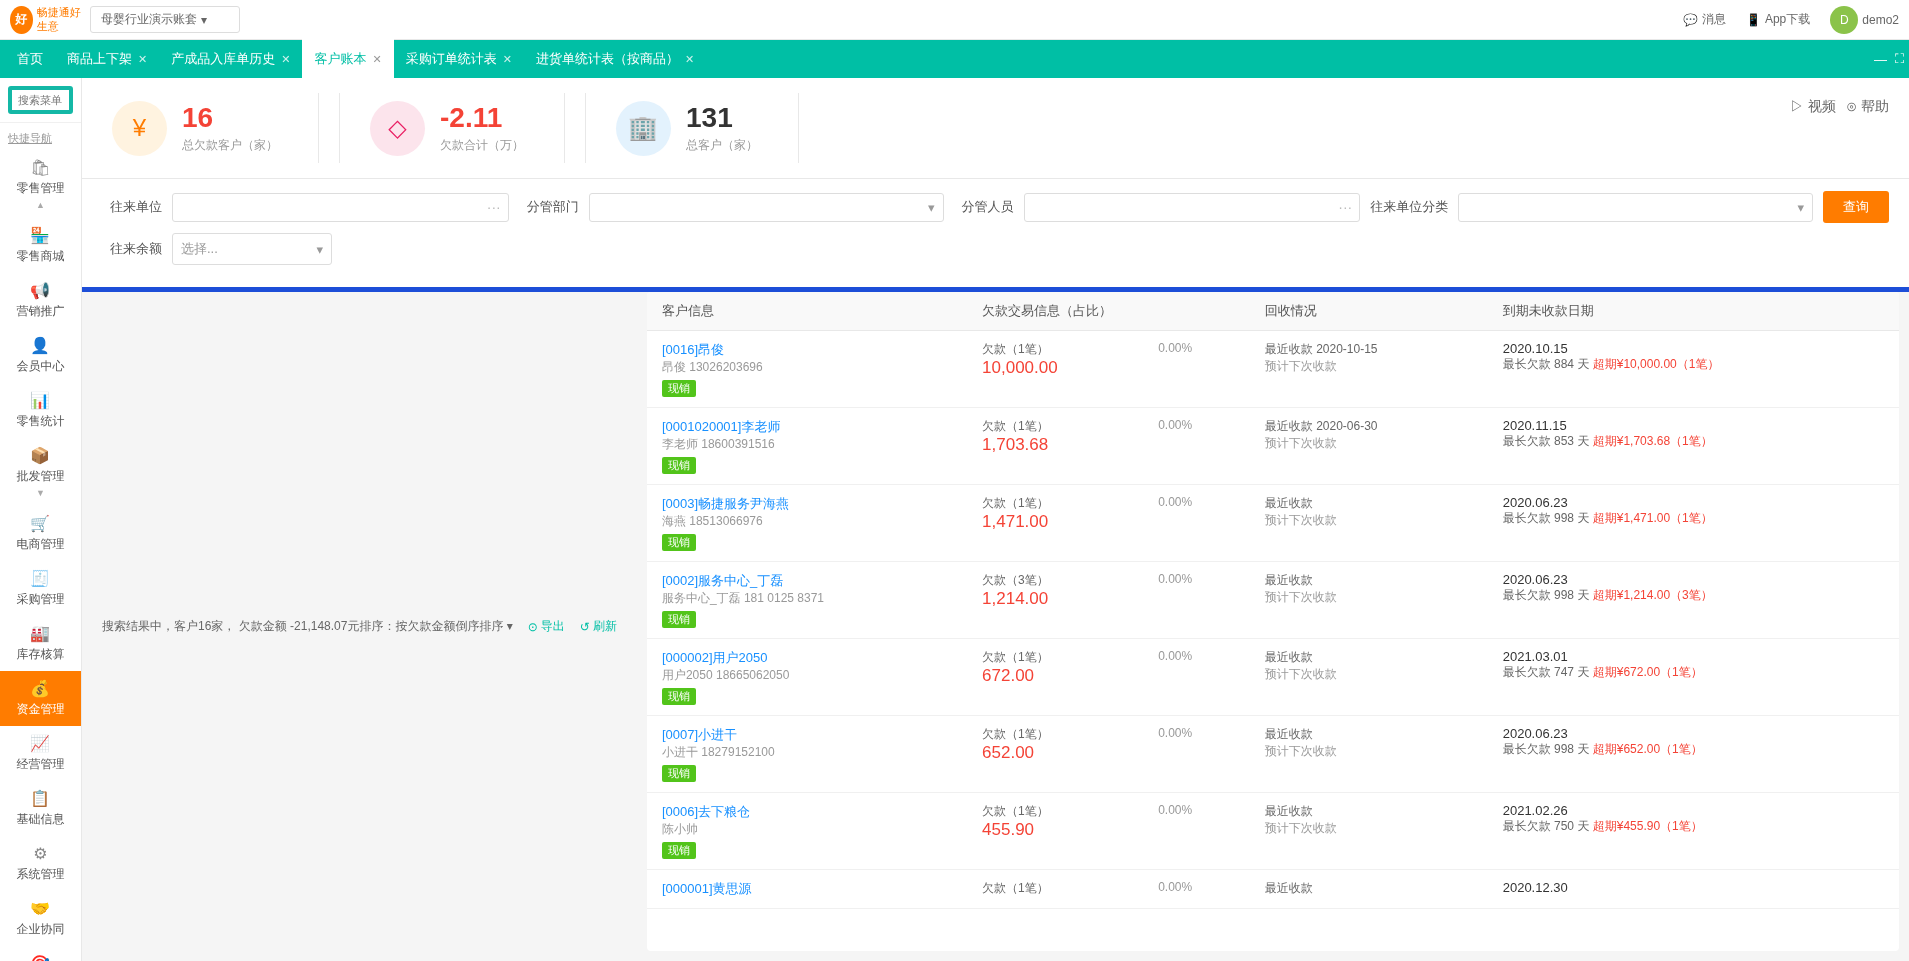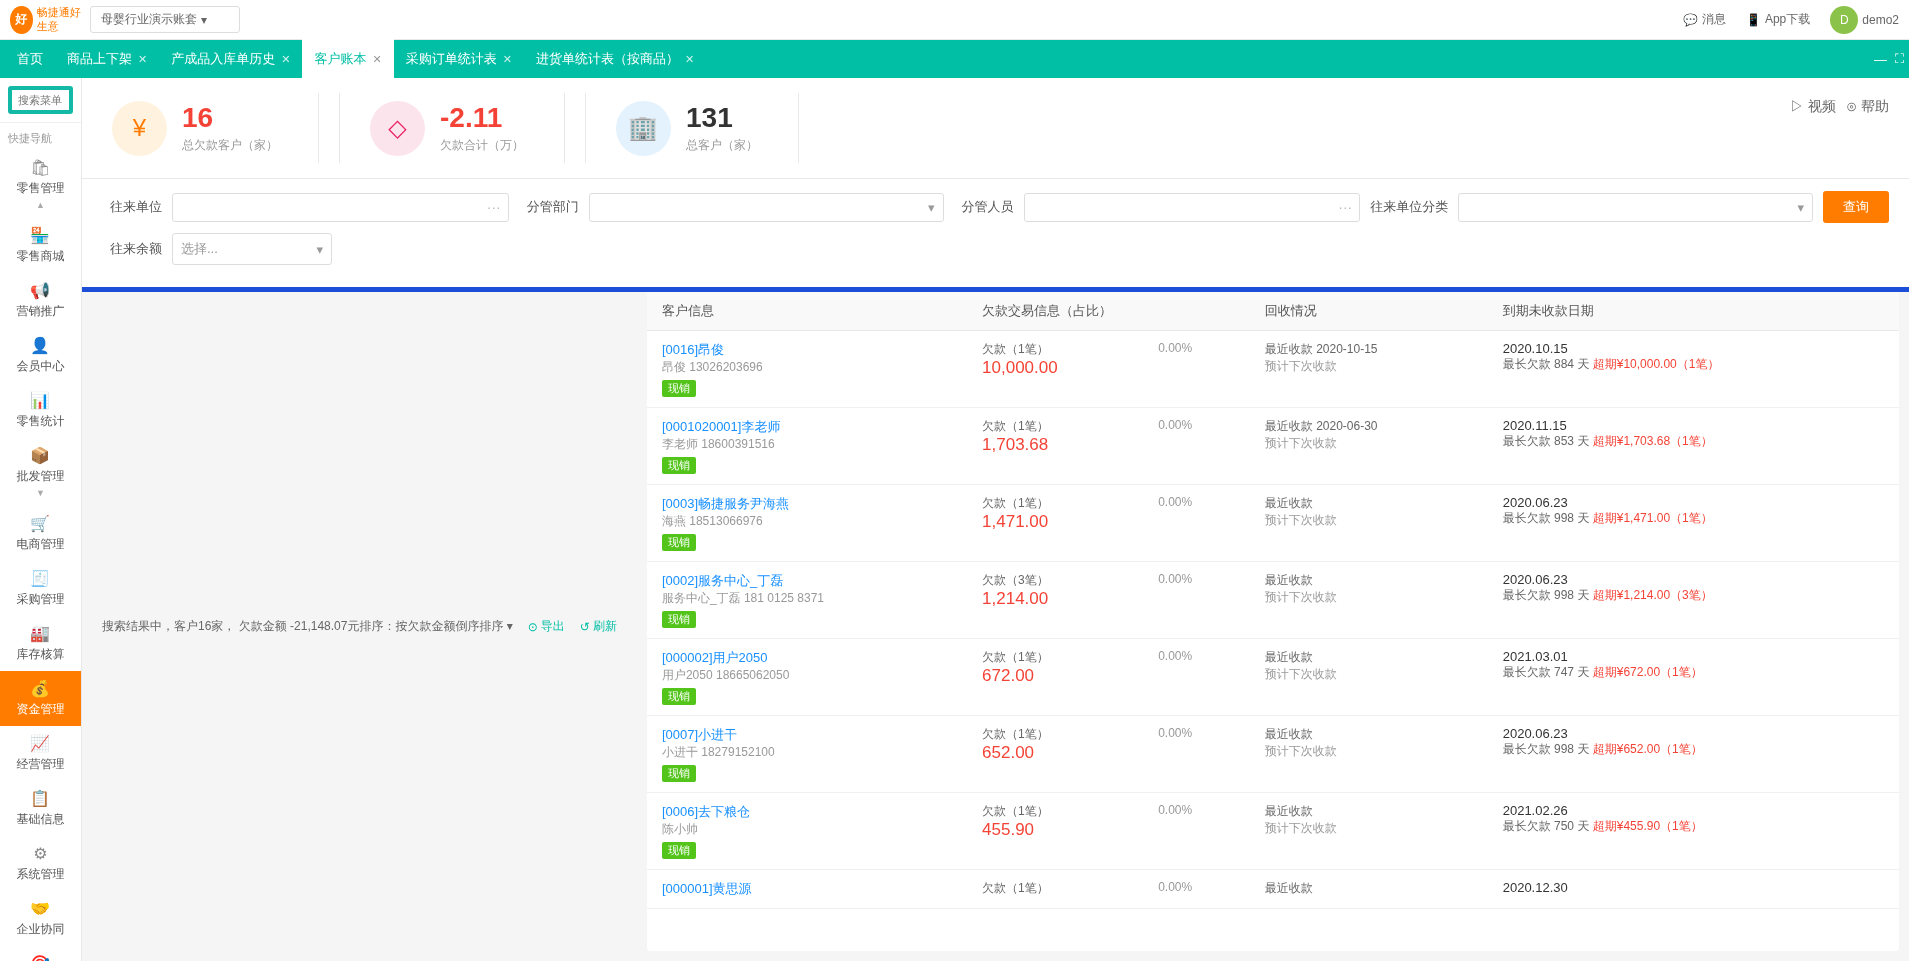--- a/index.html
+++ b/index.html
@@ -128,20 +128,21 @@
       width: 100%;
       padding: 4px 6px;
       border: 4px solid #14b8a6;
       border-radius: 3px;
       font-size: 11px;
     }
     .sidebar-nav-label {
       font-size: 11px;
       color: #999;
       padding: 8px 8px 4px;
+      text-decoration: underline;
     }
     .sidebar-item {
       padding: 8px 6px;
       text-align: center;
       font-size: 12px;
       color: #555;
       cursor: pointer;
       display: flex;
       flex-direction: column;
       align-items: center;

